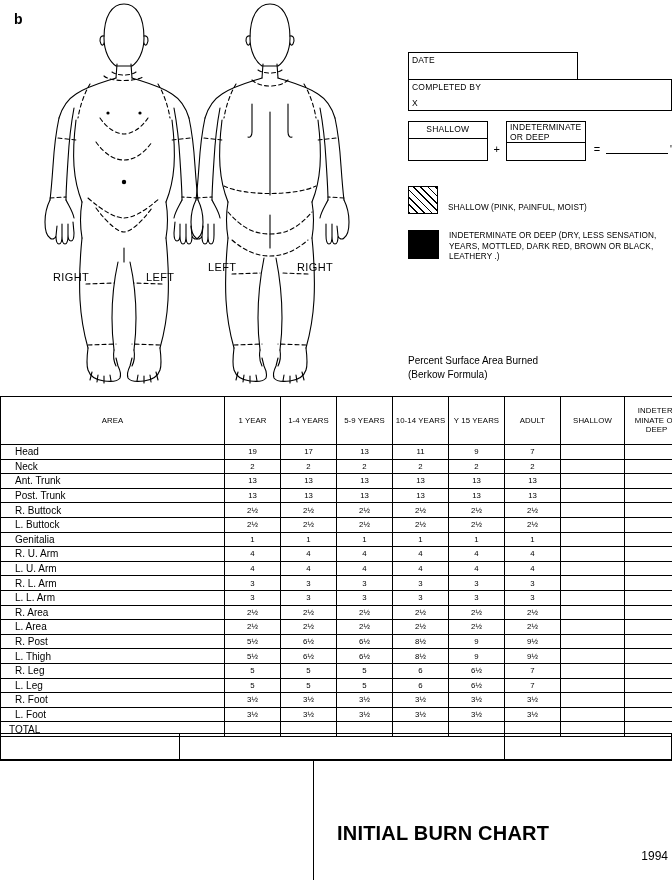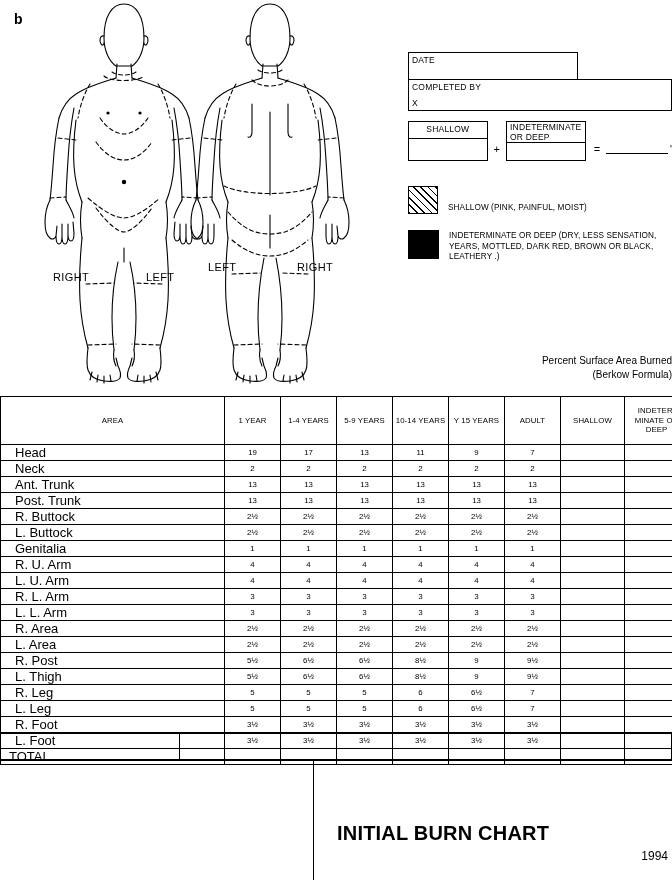--- a/index.html
+++ b/index.html
@@ -136,21 +136,21 @@
     margin-left: 10px;
     padding-top: 17px;
     letter-spacing: .1px;
   }
   .legend-row.deep .legend-text { padding-top: 1px; }
 
   #pct-title {
     position: absolute;
     left: 408px; top: 354px;
     width: 264px;
-    text-align: right;
+    text-align: left;
     font-size: 10px;
     line-height: 14px;
   }
 
   
   #burn-table {
     position: absolute;
     left: 0; top: 396px;
     width: 672px;
     border-collapse: collapse;
@@ -167,21 +167,21 @@
   }
   #burn-table thead th {
     height: 48px;
     font-size: 7.8px;
     line-height: 9.5px;
     letter-spacing: .1px;
   }
   #burn-table td.area-cell {
     text-align: left;
     padding-left: 14px;
-    font-size: 13px;
+    font-size: 10px;
   }
   #burn-table tbody tr:last-child td { height: 15px; padding-left: 8px; }
   .col-area   { width: 224px; }
   .col-age    { width: 56px; }
   .col-sh     { width: 64px; }
   .col-deep   { width: 64px; }
 
   
   #bottom-boxes {
     position: absolute;

